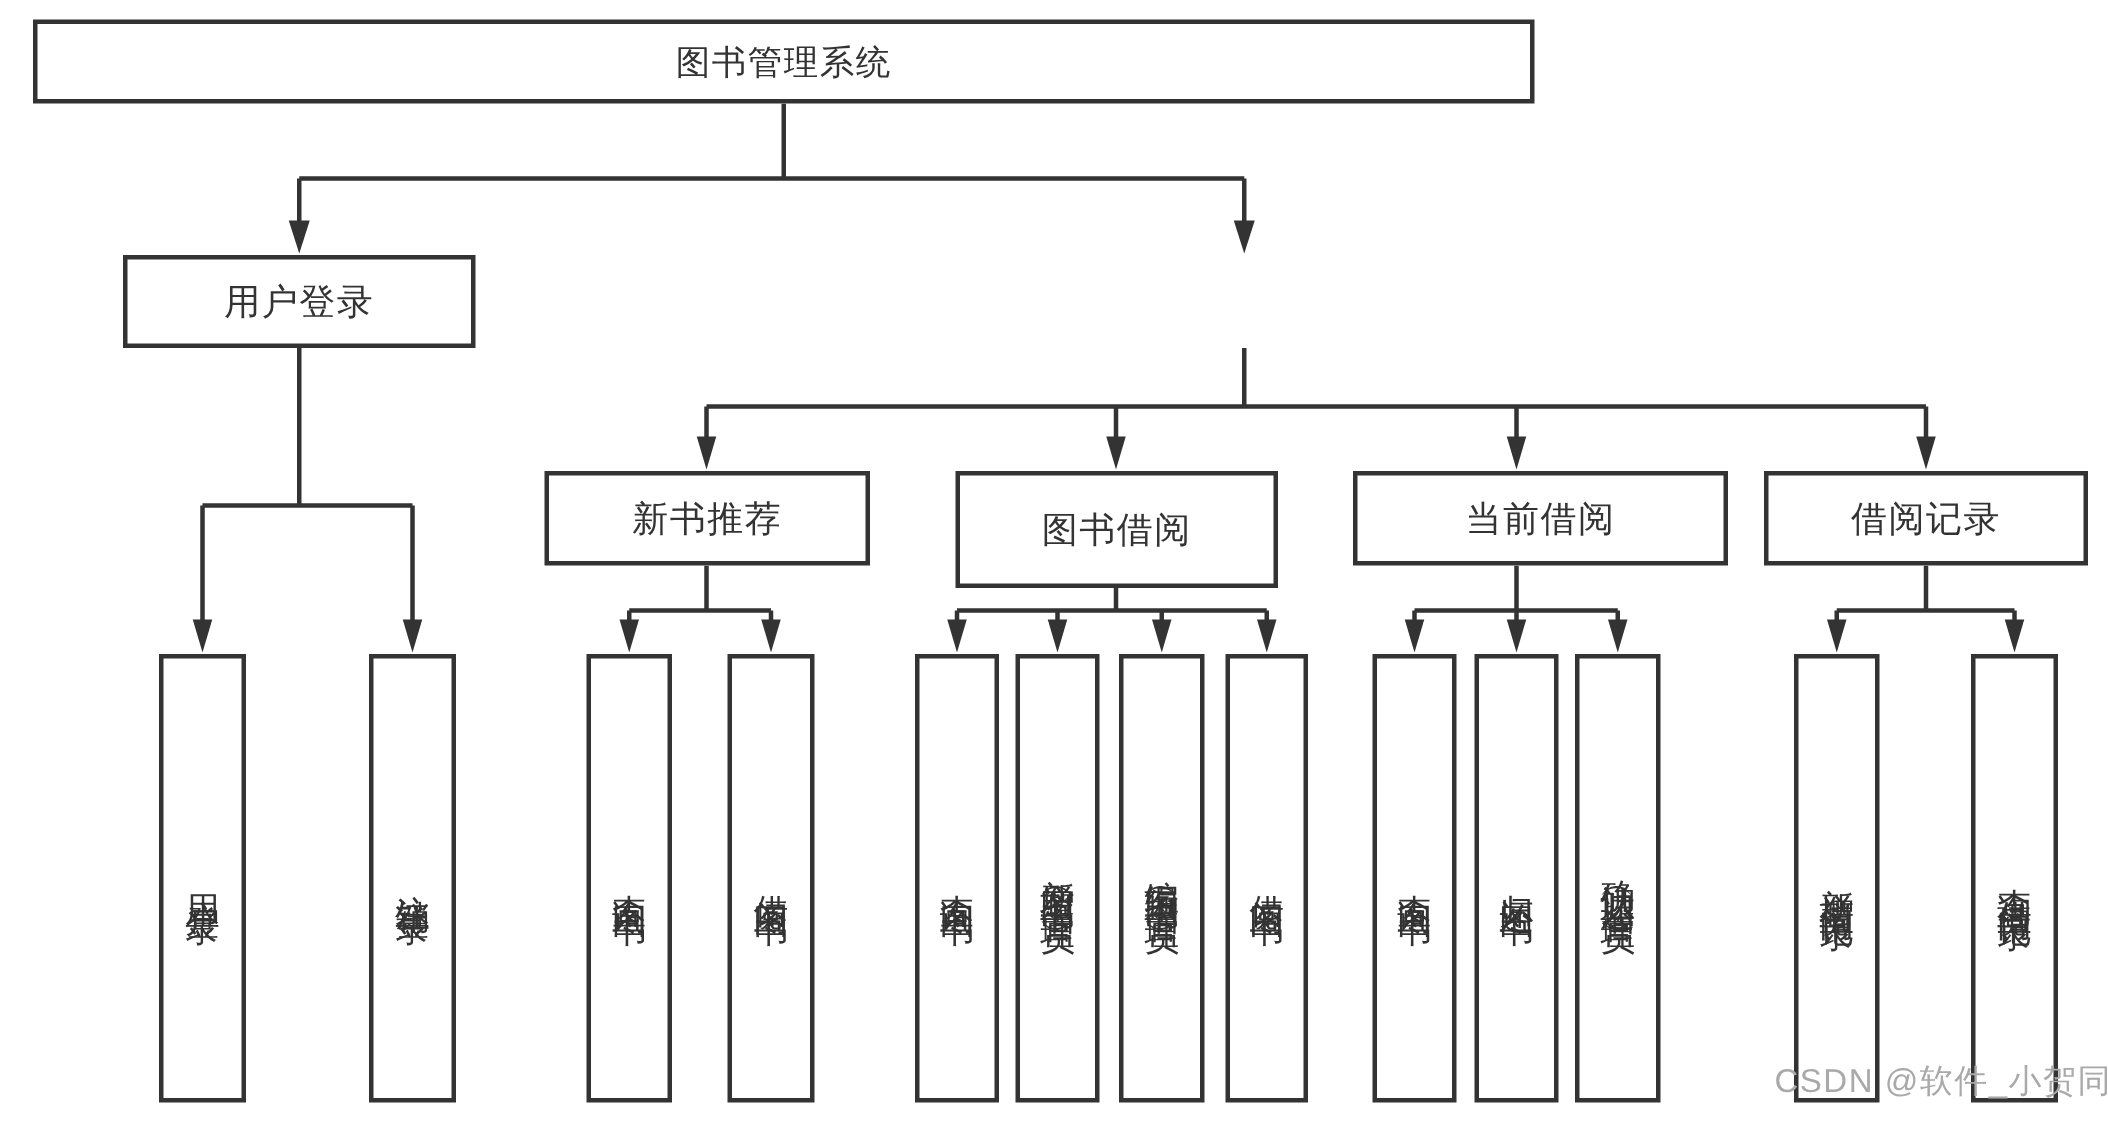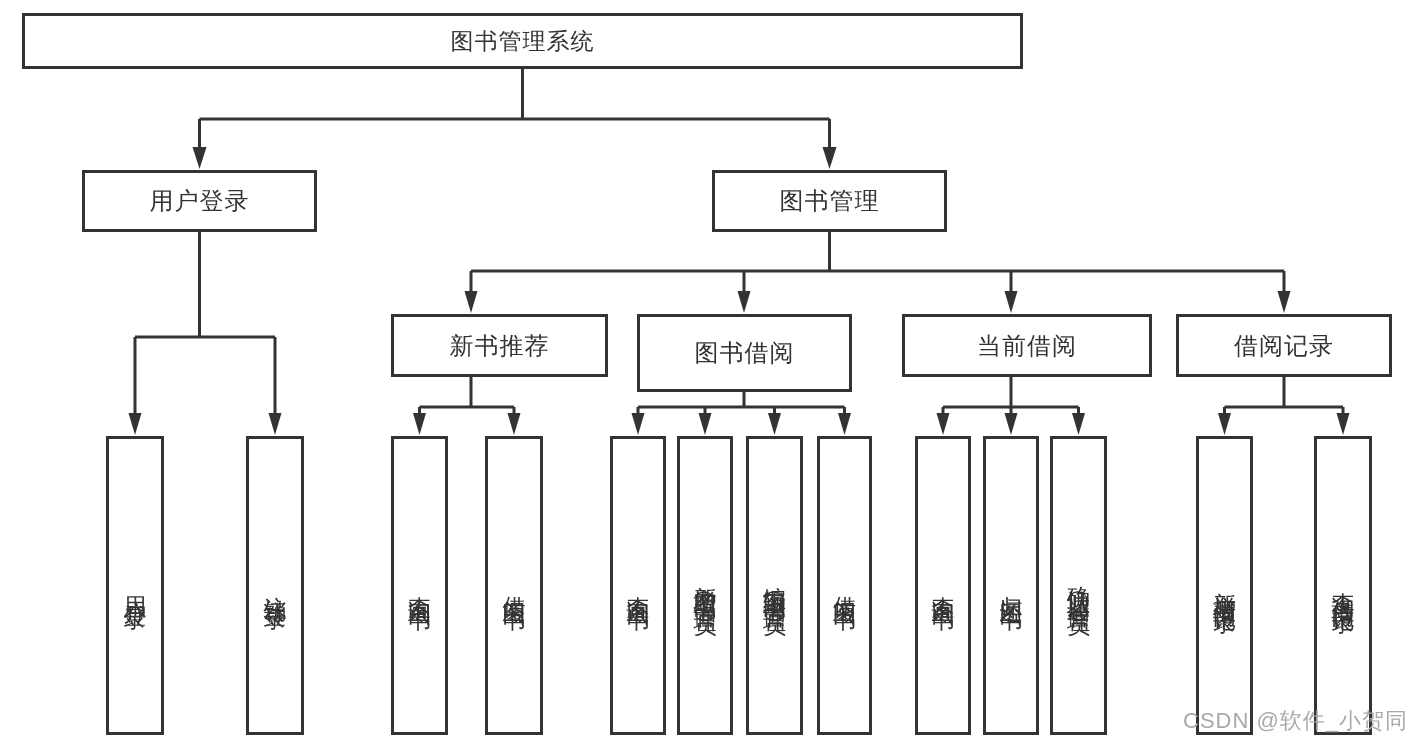--- a/index.html
+++ b/index.html
@@ -106,23 +106,22 @@
       <polygon points="1004.5,413 1017.5,413 1011,435"></polygon>
       <polygon points="1072,413 1085,413 1078.5,435"></polygon>
       <polygon points="1218,413 1231,413 1224.5,435"></polygon>
       <polygon points="1336.5,413 1349.5,413 1343,435"></polygon>
     </g>
   </svg>
 
   <div class="node root" style="left:22px; top:13px; width:1001px; height:56px;">图书管理系统</div>
 
   <div class="node" style="left:82px; top:170px; width:235px; height:62px;">用户登录</div>
-  <div class="node" style="left:712px; top:170px; width:235px; height:62px;">图书管理</div>
 
-  <div class="node" style="left:363px; top:314px; width:217px; height:63px;margin-left:28px;">新书推荐</div>
+  <div class="node" style="left:363px; top:314px; width:217px; height:63px;">新书推荐</div>
   <div class="node" style="left:637px; top:314px; width:215px; height:78px;">图书借阅</div>
   <div class="node" style="left:902px; top:314px; width:250px; height:63px;">当前借阅</div>
   <div class="node" style="left:1176px; top:314px; width:216px; height:63px;">借阅记录</div>
 
   <div class="leaf" style="left:106px; width:58px;">
     <span>用户登录</span>
   </div>
   <div class="leaf" style="left:246px; width:58px;">
     <span>注销登录</span>
   </div>

